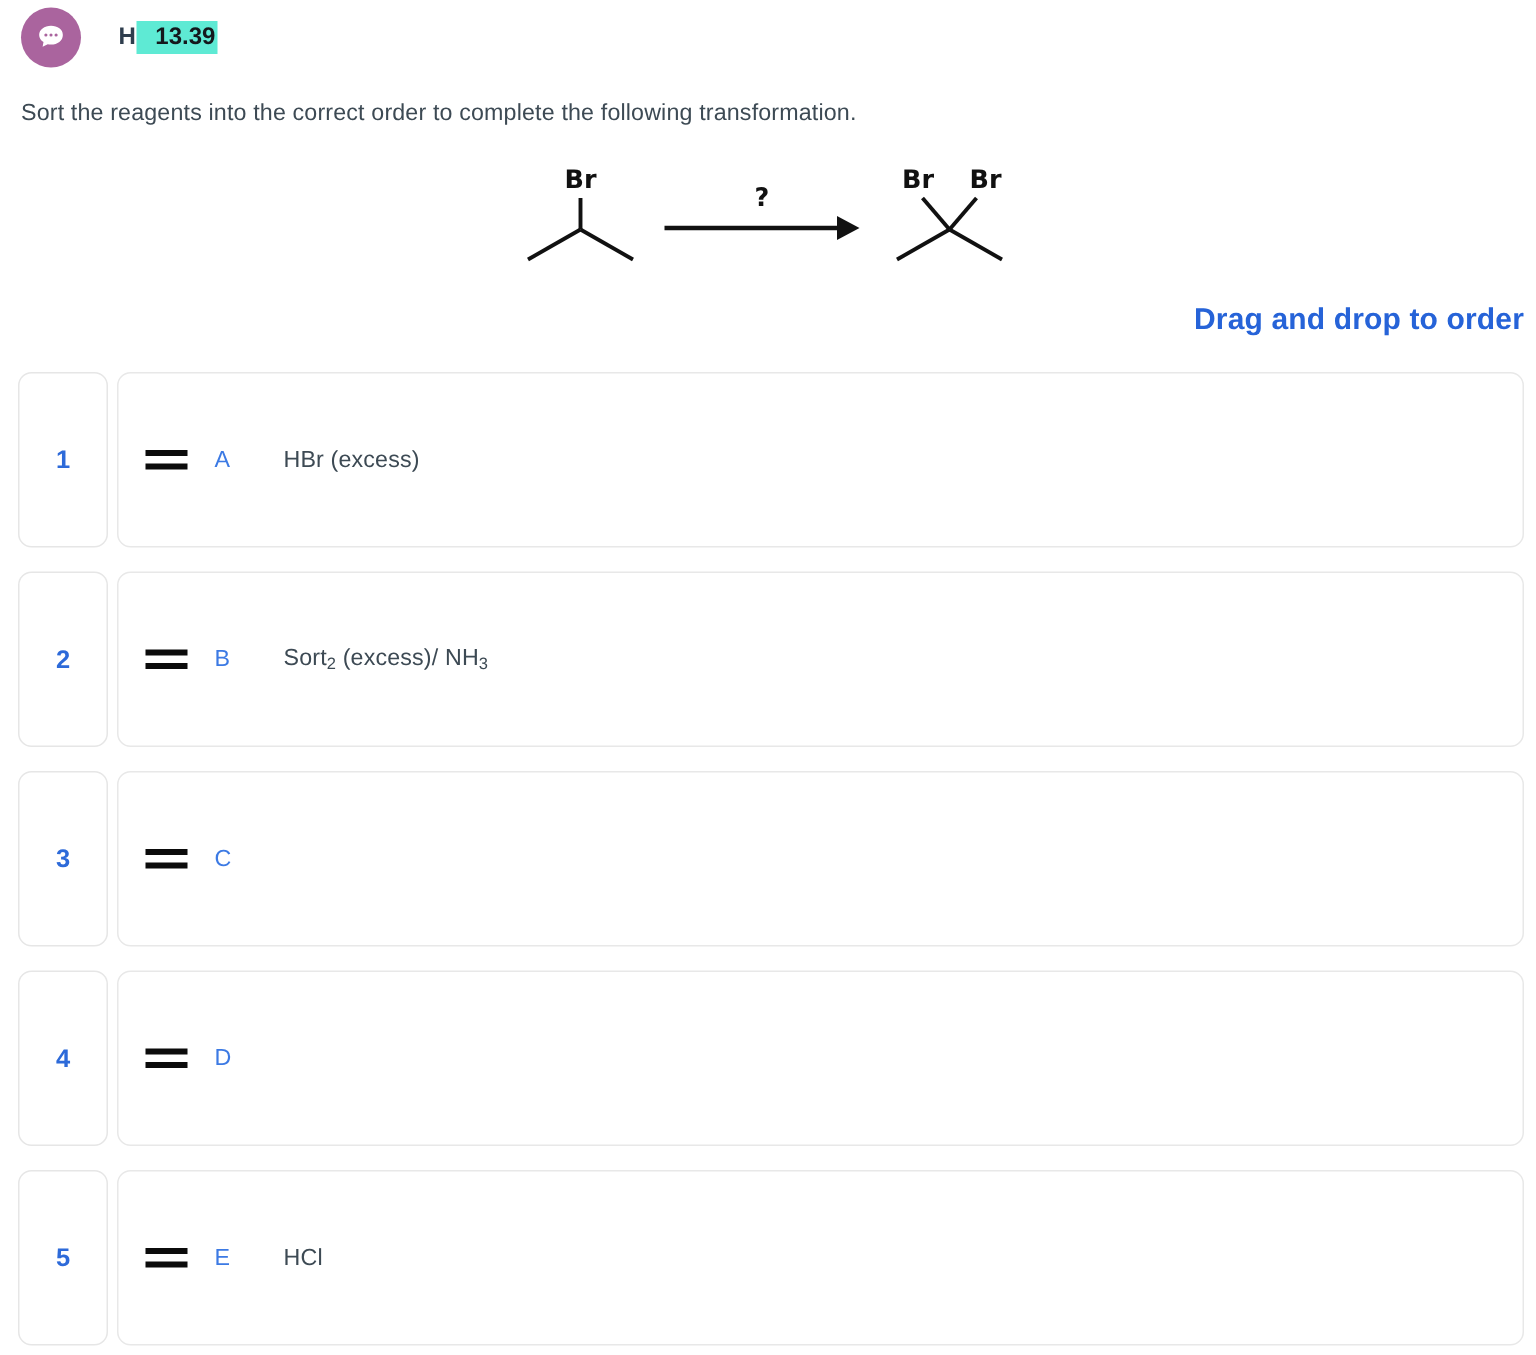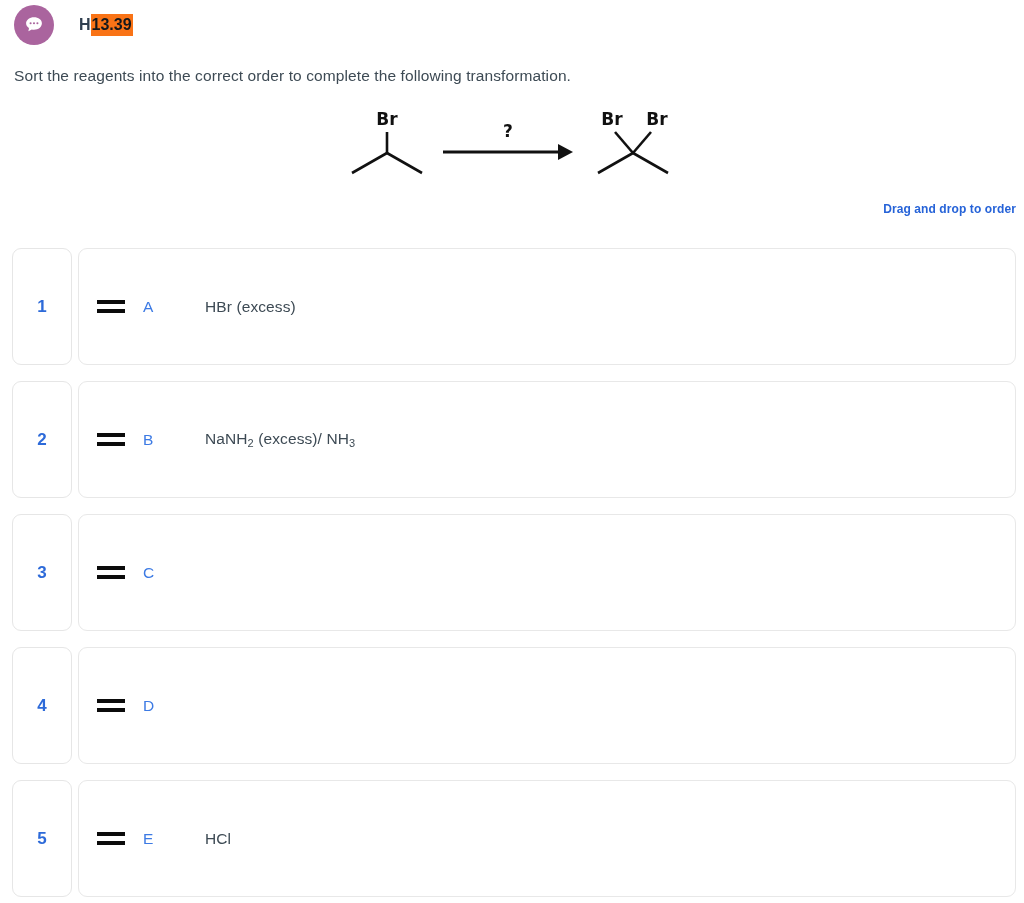--- a/index.html
+++ b/index.html
@@ -43,24 +43,24 @@
     margin-left: 25px;
     font-size: 16px;
     font-weight: bold;
     color: #2f3e4e;
     letter-spacing: 0px;
     white-space: nowrap;
     display: flex;
     align-items: baseline;
   }
   .hl {
-    background: #f97316;
+    background: #5eead4;
     color: #14181c;
     font-weight: bold;
-    padding: 2px 1px 2px 1px;
+    padding: 2px 1px 2px 13px;
   }
 
   
   .prompt {
     position: absolute;
     left: 14px;
     top: 67px;
     font-size: 15.5px;
     color: #3d4a54;
     letter-spacing: 0.1px;
@@ -76,21 +76,21 @@
     width: 370px;
     height: 95px;
   }
   .scheme svg { display: block; }
 
   
   .drag-hint {
     position: absolute;
     right: 8px;
     top: 202px;
-    font-size: 12px;
+    font-size: 20px;
     font-weight: bold;
     color: #2663d8;
     letter-spacing: 0.1px;
   }
 
   
   .rows {
     position: absolute;
     left: 0;
     top: 248px;
@@ -148,21 +148,20 @@
     font-size: 15.5px;
     color: #3c7ae4;
     letter-spacing: 0.2px;
   }
   .label {
     flex: 1 1 auto;
     font-size: 15.5px;
     color: #3d4a54;
     letter-spacing: 0.1px;
     white-space: nowrap;
-    margin-left: 16px;
   }
   .label sub {
     font-size: 11px;
     vertical-align: -3px;
   }
 </style>
 </head>
 <body>
 
 <div class="header">
@@ -226,21 +225,21 @@
       </div>
     </div>
     <div class="row">
       <div class="num-box">2</div>
       <div class="card">
         <div class="handle">
           <div class="bar"></div>
           <div class="bar"></div>
         </div>
         <div class="letter">B</div>
-        <div class="label"><span>NaNH</span><sub>2</sub><span> (excess)/ NH</span><sub>3</sub></div>
+        <div class="label"><span>Sort</span><sub>2</sub><span> (excess)/ NH</span><sub>3</sub></div>
       </div>
     </div>
     <div class="row">
       <div class="num-box">3</div>
       <div class="card">
         <div class="handle">
           <div class="bar"></div>
           <div class="bar"></div>
         </div>
         <div class="letter">C</div>

